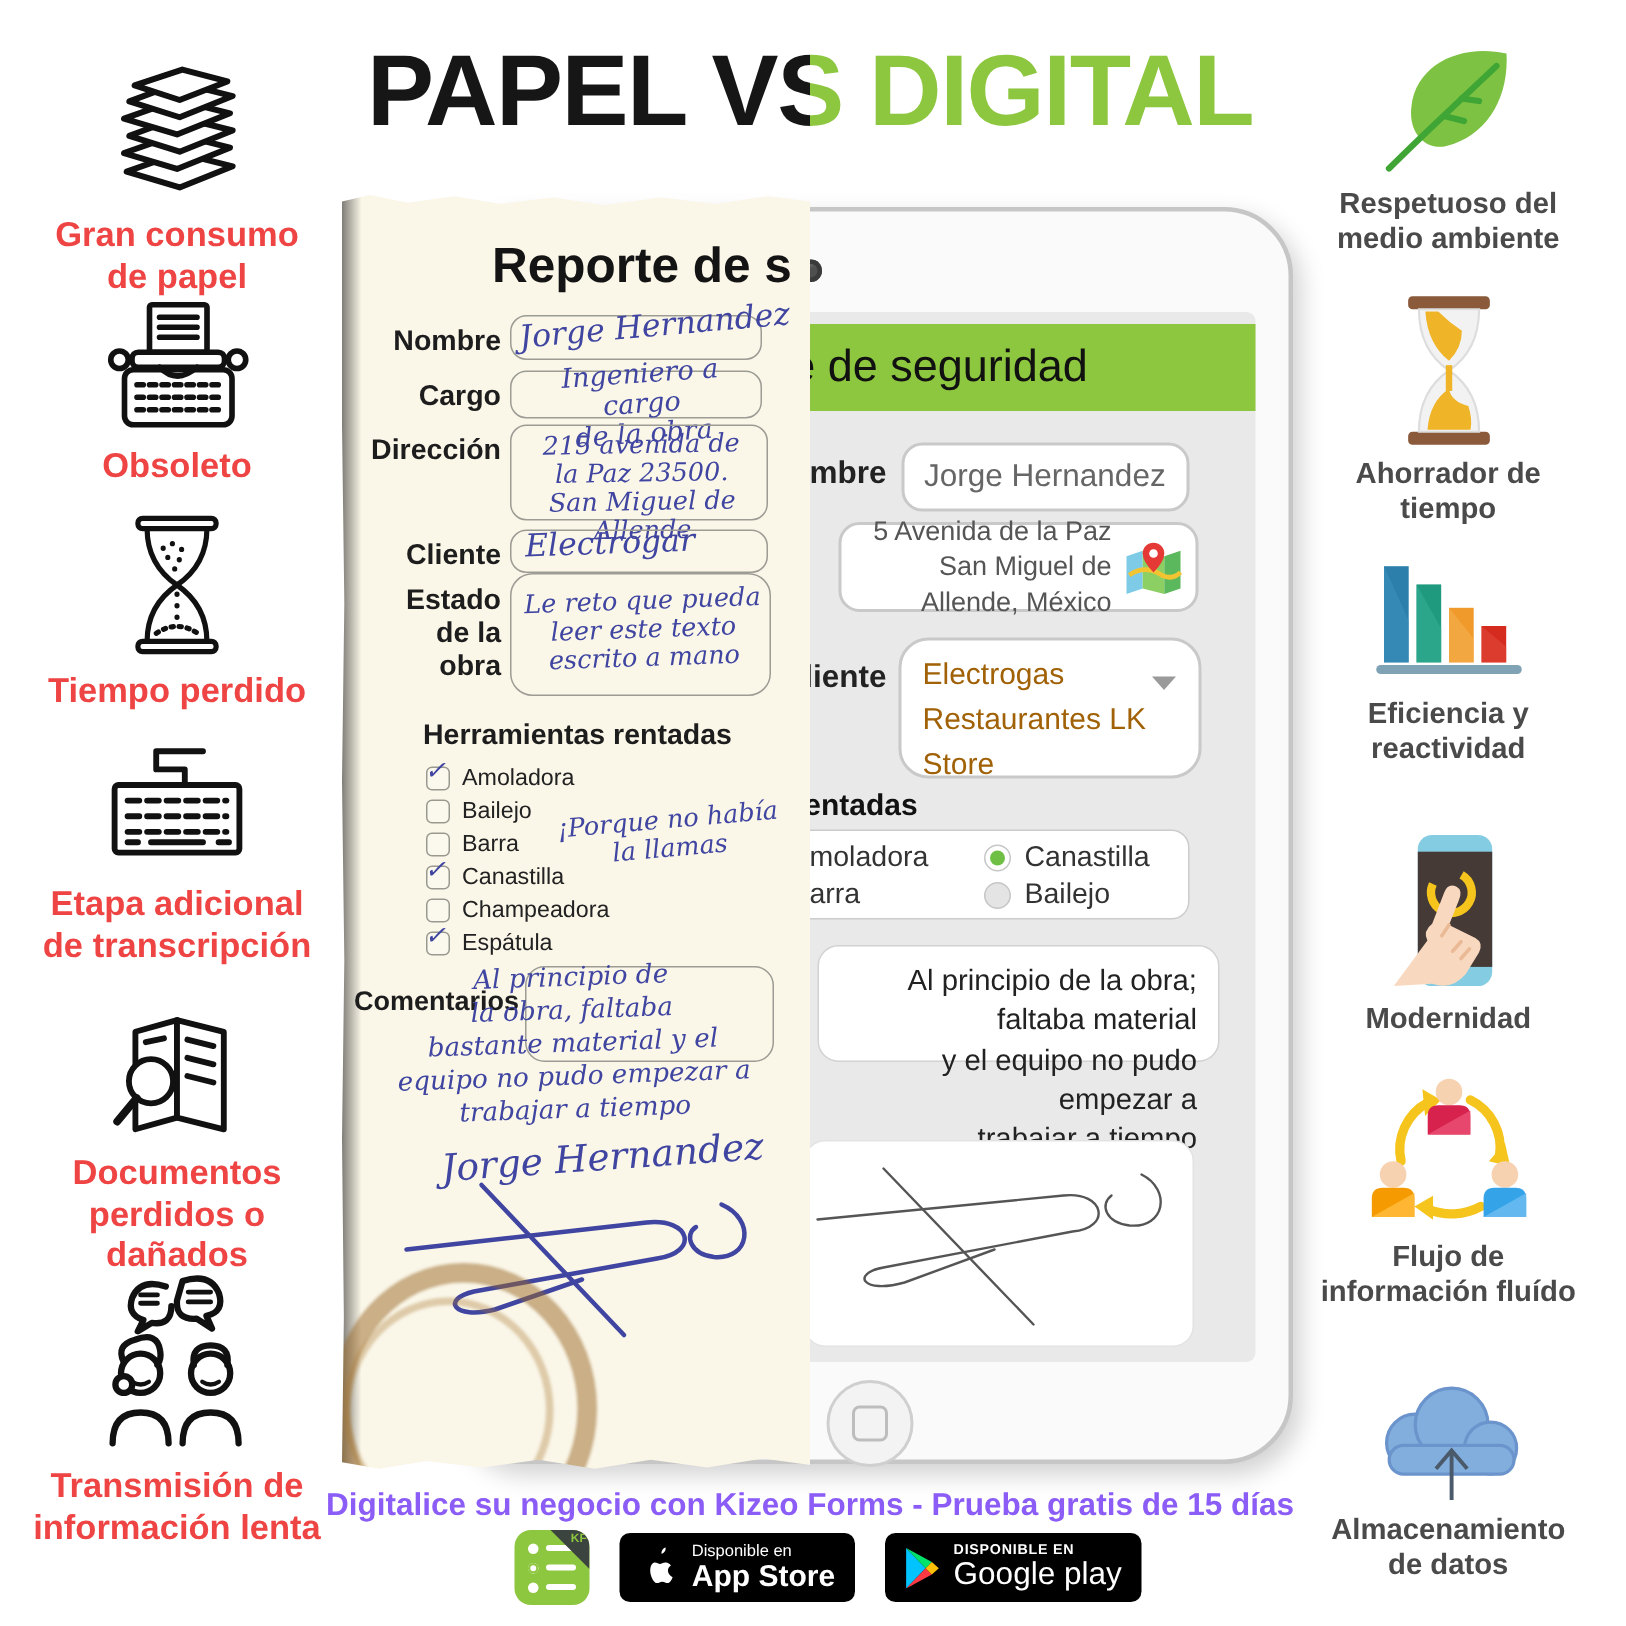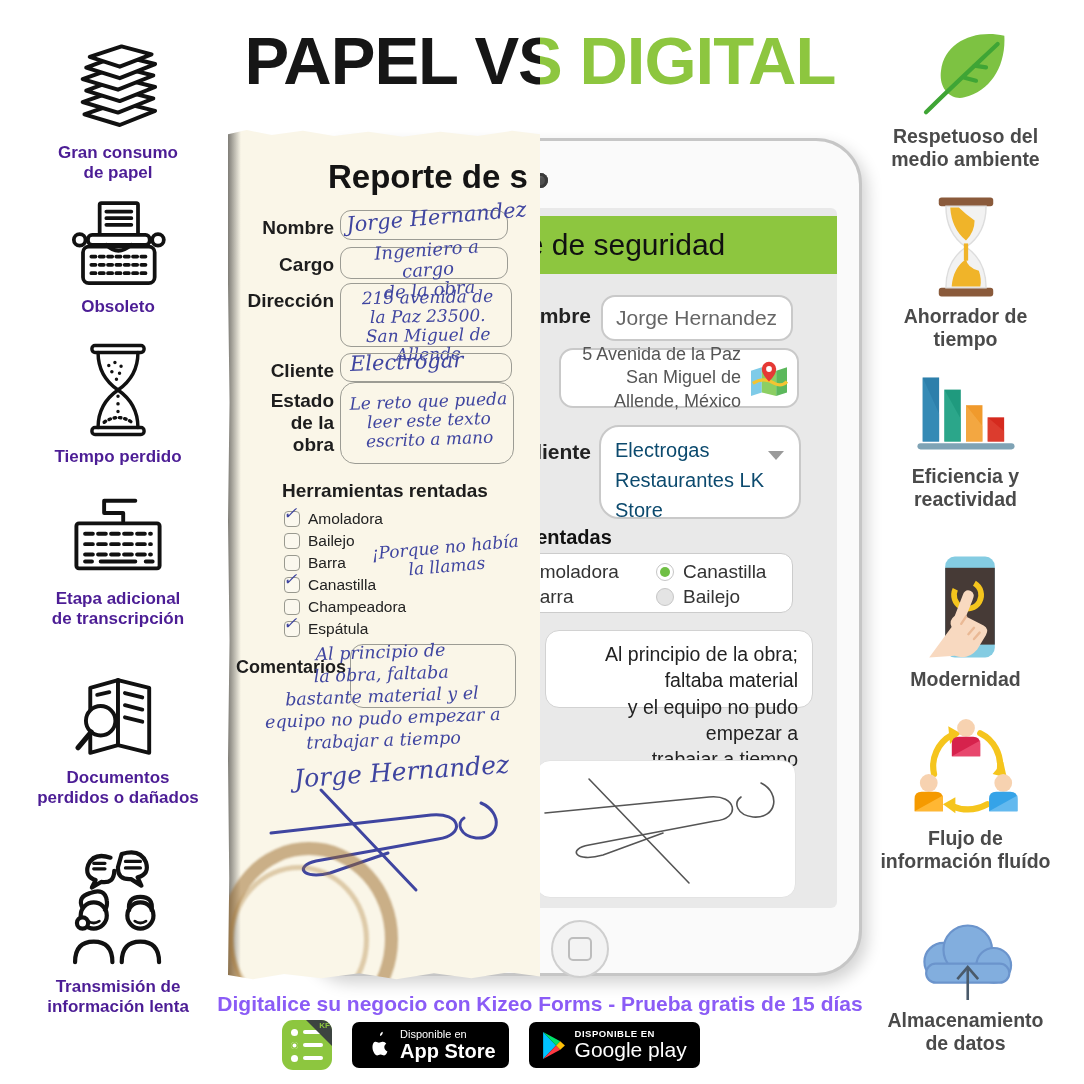--- a/index.html
+++ b/index.html
@@ -9,39 +9,39 @@
 
   
   .title{position:absolute;left:120px;top:22px;width:840px;text-align:center;
          font-size:67px;font-weight:800;letter-spacing:-1px;color:#161616;z-index:4;}
   .title .grn{color:#8dc63f;}
   .title .splitS{background:linear-gradient(90deg,#161616 50%,#8dc63f 50%);
          -webkit-background-clip:text;background-clip:text;color:transparent;}
 
   
   .side-item{position:absolute;display:flex;flex-direction:column;align-items:center;gap:7px;z-index:1;}
-  .side-item .lbl{font-size:17px;font-weight:700;line-height:1.2;text-align:center;color:#4c1d95;}
+  .side-item .lbl{font-size:23px;font-weight:700;line-height:1.2;text-align:center;color:#ef4444;}
   .side-item.right .lbl{color:#4a4a4a;font-weight:600;font-size:19.5px;}
   .lineicon{stroke:#111;fill:none;stroke-width:4.5;stroke-linecap:round;stroke-linejoin:round;}
   .fillw{fill:#fff;}
 
   
   .tablet{position:absolute;left:300px;top:138px;width:562px;height:838px;background:#fafafa;
           border:3px solid #c6c6c6;border-radius:46px;box-shadow:5px 7px 16px rgba(0,0,0,.18);z-index:2;box-sizing:border-box;}
   .camera{position:absolute;left:230px;top:32px;width:15px;height:15px;border-radius:50%;
           background:#4f4f4f;box-shadow:inset 0 0 0 3px #3a3a3a, inset 3px 3px 3px #777;}
   .screen{position:absolute;left:22px;top:67px;width:512px;height:700px;background:#e9e9e9;border-radius:6px;}
   .banner{position:absolute;left:0;top:8px;width:100%;height:58px;background:#8dc63f;display:flex;
           align-items:center;justify-content:center;font-size:30px;font-weight:500;color:#111;}
   .dlabel{position:absolute;width:130px;text-align:right;font-size:21px;font-weight:700;color:#222;}
   .dinput{position:absolute;background:#fff;border:2px solid #c9c9c9;border-radius:14px;box-sizing:border-box;
           color:#666;font-size:21px;}
   .addr{display:flex;align-items:center;gap:8px;padding:6px 8px 6px 10px;}
   .addr .atxt{flex:1;text-align:right;font-size:18px;line-height:1.3;color:#555;}
-  .ddrop{padding:8px 14px;line-height:30px;font-size:20px;color:#0c4a6e;}
+  .ddrop{padding:8px 14px;line-height:30px;font-size:20px;color:#a16207;}
   .caret{position:absolute;right:15px;top:24px;width:0;height:0;border-left:8px solid transparent;
          border-right:8px solid transparent;border-top:9px solid #9a9a9a;}
   .dsect{position:absolute;font-size:20px;font-weight:700;color:#111;}
   .radiobox{position:absolute;background:#fff;border:1.5px solid #ccc;border-radius:12px;box-sizing:border-box;}
   .ritem{position:absolute;display:flex;align-items:center;gap:9px;font-size:19px;color:#333;}
   .radio{width:18px;height:18px;border-radius:50%;background:#e4e4e4;border:1px solid #c6c6c6;box-sizing:border-box;position:relative;flex:0 0 auto;}
   .radio.sel{background:#fff;}
   .radio.sel::after{content:"";position:absolute;left:3px;top:3px;width:10px;height:10px;border-radius:50%;background:#6fbf44;}
   .dcomment{position:absolute;background:#fff;border:1.5px solid #d2d2d2;border-radius:14px;box-sizing:border-box;
             padding:10px 14px;text-align:right;font-size:19.5px;line-height:1.35;color:#222;}
@@ -68,21 +68,21 @@
   .chk .mark{position:absolute;left:-2px;top:-9px;font-size:17px;color:#3f45a0;font-style:italic;font-family:"DejaVu Serif",serif;}
   .coffee{position:absolute;left:-8px;top:712px;width:152px;height:168px;border:13px solid rgba(153,104,38,.5);
           border-radius:50%;filter:blur(1.2px);}
   .coffee::after{content:"";position:absolute;left:55px;top:128px;width:34px;height:78px;background:rgba(153,104,38,.55);
           border-radius:45% 55% 40% 60%;transform:rotate(8deg);}
   .coffee::before{content:"";position:absolute;left:-4px;top:10px;width:130px;height:140px;border-radius:50%;
           border:5px solid rgba(170,120,50,.35);}
 
   
   .foot-text{position:absolute;left:160px;top:992px;width:760px;text-align:center;font-size:21px;font-weight:600;color:#8b5cf6;z-index:3;}
-  .badges{position:absolute;left:282px;top:1020px;width:560px;display:flex;align-items:center;justify-content:flex-start;gap:20px;z-index:3;}
+  .badges{position:absolute;left:272px;top:1020px;width:560px;display:flex;align-items:center;justify-content:center;gap:20px;z-index:3;}
   .kizeo{width:50px;height:50px;border-radius:11px;background:#8dc63f;position:relative;overflow:hidden;
          display:flex;flex-direction:column;justify-content:center;gap:6px;padding-left:9px;box-sizing:border-box;}
   .kizeo .row{display:flex;align-items:center;gap:5px;}
   .kizeo .dot{width:7px;height:7px;border-radius:50%;background:#fff;}
   .kizeo .bar{width:20px;height:4px;border-radius:2px;background:#fff;}
   .kizeo .fold{position:absolute;right:0;top:0;width:0;height:0;border-top:26px solid #3c4440;border-left:26px solid transparent;}
   .kizeo .kf{position:absolute;right:2px;top:1px;font-size:8px;font-weight:800;color:#8dc63f;}
   .storebadge{height:46px;background:#000;border-radius:7px;display:flex;align-items:center;gap:9px;padding:0 13px;color:#fff;}
   .storebadge .l1{font-size:11px;line-height:1.1;}
   .storebadge .l2{font-size:20px;font-weight:700;line-height:1.05;}

